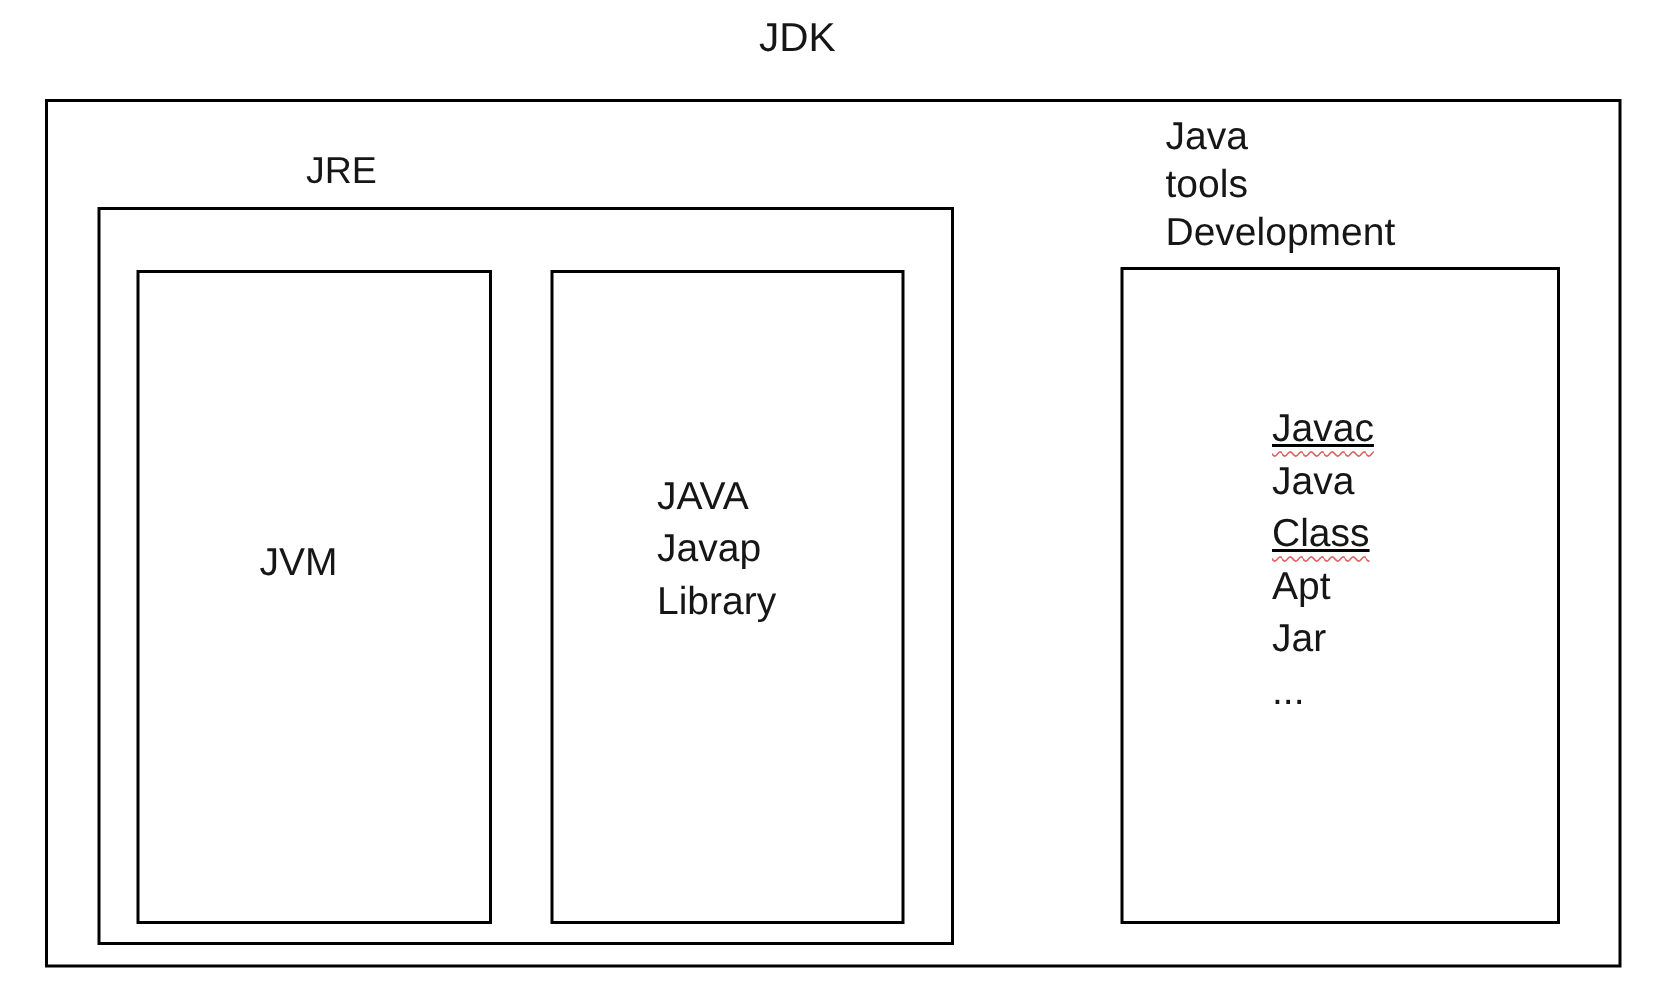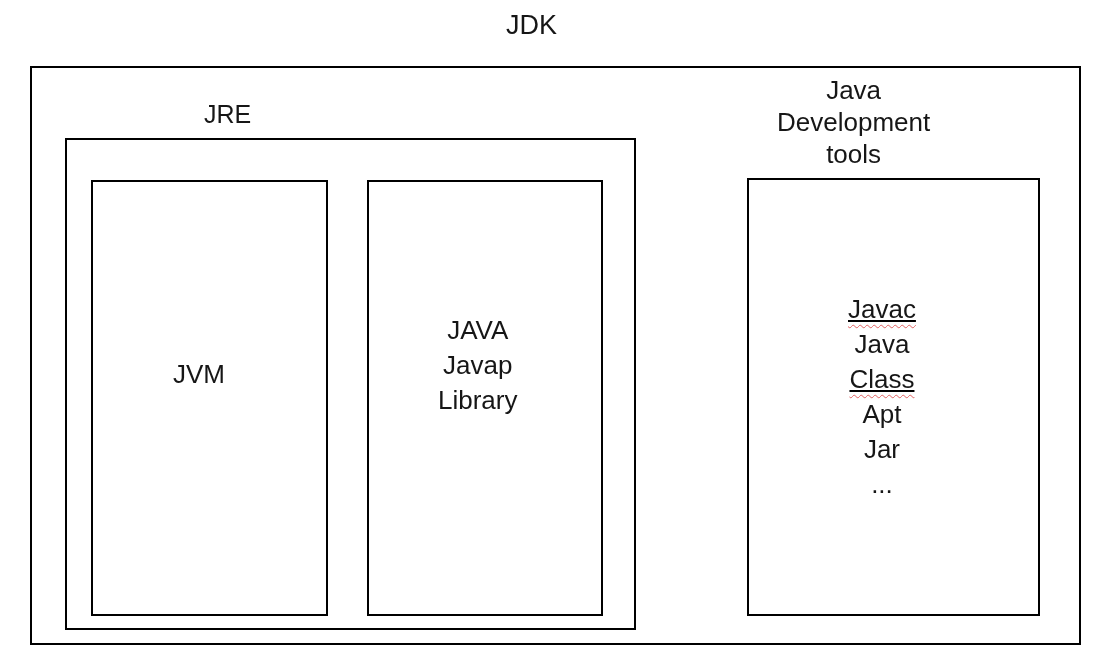--- a/index.html
+++ b/index.html
@@ -1,15 +1,15 @@
 <!DOCTYPE html>
 <html><head>
 <meta charset="utf-8">
 <style>
-  * { box-sizing: border-box; margin: 0; padding: 0; text-align: center; }
+  * { box-sizing: border-box; margin: 0; padding: 0; }
   html, body { width: 1110px; height: 661px; }
   body {
     position: relative;
     background: #ffffff;
     font-family: "Liberation Sans", sans-serif;
     color: #161616;
     overflow: hidden;
   }
   .abs { position: absolute; }
   .box { border: 2px solid #000000; background: #ffffff; }
@@ -27,21 +27,21 @@
   #jvm-label { left: 91px;  top: 357px; width: 216px; text-align: center;
                font-size: 26px; line-height: 35px; }
 
   
   #jcl-box   { left: 367px; top: 180px; width: 236px; height: 436px; }
   #jcl-text  { left: 438px; top: 313px; font-size: 26px; line-height: 35px; }
 
   
   #devtools-label { left: 777px; top: 74px; font-size: 26px; line-height: 32px; }
   #devtools-box   { left: 747px; top: 178px; width: 293px; height: 438px; }
-  #devtools-list  { left: 848px; top: 292px; font-size: 26px; line-height: 35px; }
+  #devtools-list  { left: 848px; top: 268px; font-size: 26px; line-height: 35px; }
 
   .tool-item { white-space: pre; }
   .u-black {
     text-decoration-line: underline;
     text-decoration-style: solid;
     text-decoration-color: #000000;
     text-decoration-thickness: 1.5px;
     text-underline-offset: 2px;
   }
   .u-wave {
@@ -67,22 +67,22 @@
 
 <div id="jcl-box" class="abs box"></div>
 <div id="jcl-text" class="abs">
   <div>JAVA</div>
   <div>Javap</div>
   <div>Library</div>
 </div>
 
 <div id="devtools-label" class="abs">
   <div>Java</div>
+  <div>tools</div>
   <div>Development</div>
-  <div>tools</div>
 </div>
 
 <div id="devtools-box" class="abs box"></div>
 <div id="devtools-list" class="abs">
   <div class="tool-item"><span class="u-black"><span class="u-wave">Javac</span></span></div>
   <div class="tool-item"><span>Java</span></div>
   <div class="tool-item"><span class="u-black"><span class="u-wave">Class</span></span></div>
   <div class="tool-item"><span>Apt</span></div>
   <div class="tool-item"><span>Jar</span></div>
   <div class="tool-item"><span>...</span></div>

